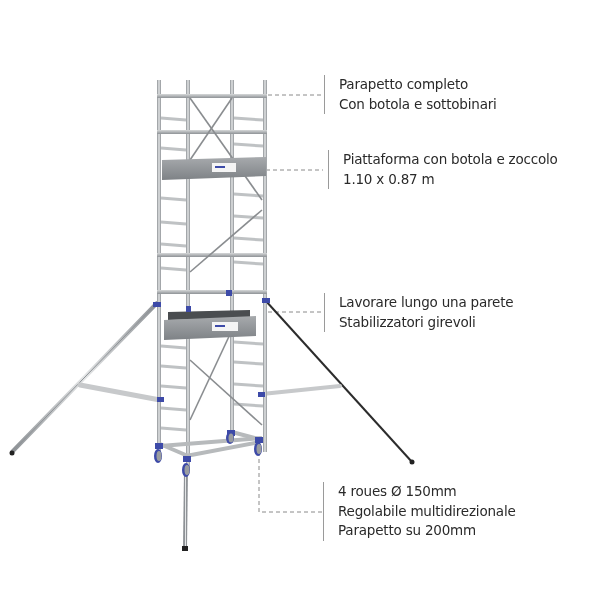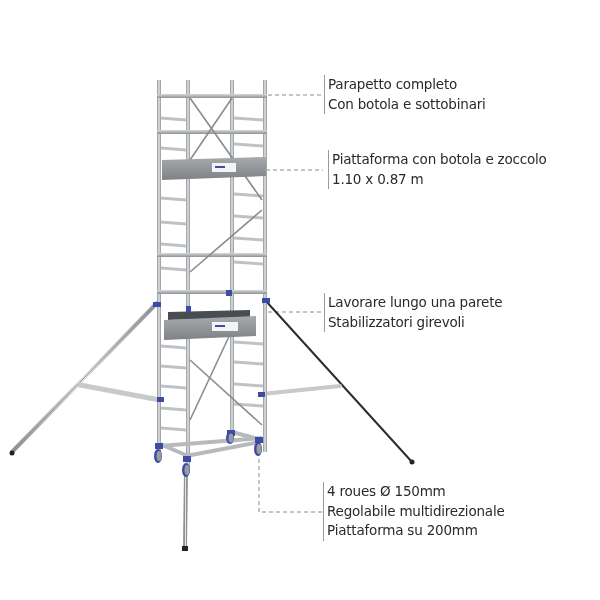--- a/index.html
+++ b/index.html
@@ -1,18 +1,18 @@
 <!DOCTYPE html>
 <html><head>
   <meta charset="utf-8">
   <style>
     html, body { margin: 0; padding: 0; background: #ffffff; }
     body { width: 600px; height: 600px; position: relative; overflow: hidden; font-family: "DejaVu Sans", sans-serif; }
     #illustration { position: absolute; left: 0; top: 0; width: 600px; height: 600px; }
-    .callout { position: absolute; border-left: 1.5px solid #9a9a9a; padding-left: 3px; color: #2a2a2a; font-size: 13.5px; line-height: 19.5px; letter-spacing: -0.2px; font-family: "DejaVu Sans", sans-serif; }
+    .callout { position: absolute; border-left: 1.5px solid #9a9a9a; padding-left: 14px; color: #2a2a2a; font-size: 13.5px; line-height: 19.5px; letter-spacing: -0.2px; font-family: "DejaVu Sans", sans-serif; }
     .callout .line { display: block; white-space: nowrap; }
     #c1 { left: 324px; top: 75px; }
     #c2 { left: 328px; top: 150px; }
     #c3 { left: 324px; top: 293px; }
     #c4 { left: 323px; top: 482px; }
   </style>
 </head>
 <body>
 
 <svg id="illustration" viewBox="0 0 600 600" xmlns="http://www.w3.org/2000/svg">
@@ -163,14 +163,14 @@
 </div>
 
 <div class="callout" id="c3">
   <span class="line">Lavorare lungo una parete</span>
   <span class="line">Stabilizzatori girevoli</span>
 </div>
 
 <div class="callout" id="c4">
   <span class="line">4 roues Ø 150mm</span>
   <span class="line">Regolabile multidirezionale</span>
-  <span class="line">Piattaforma su 200mm</span>
+  <span class="line">Parapetto su 200mm</span>
 </div>
 
 </body></html>

